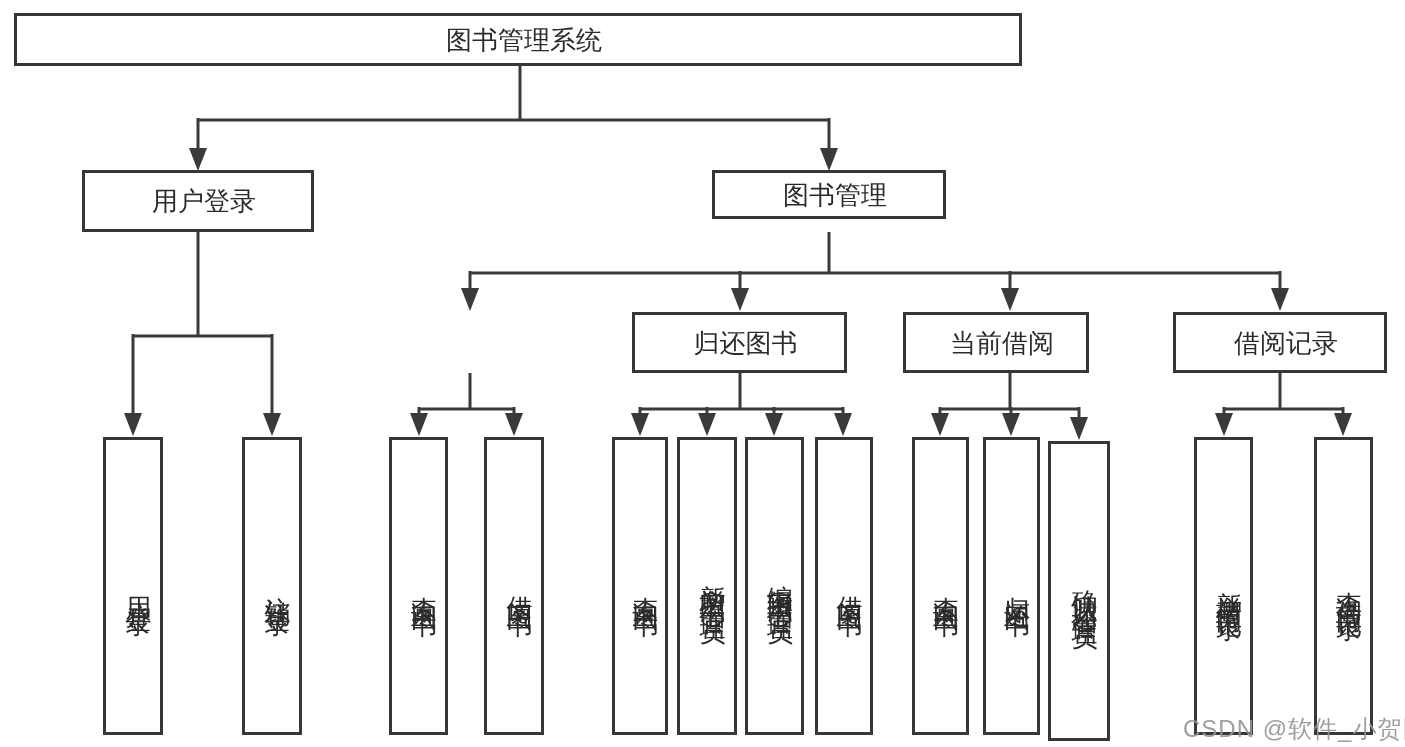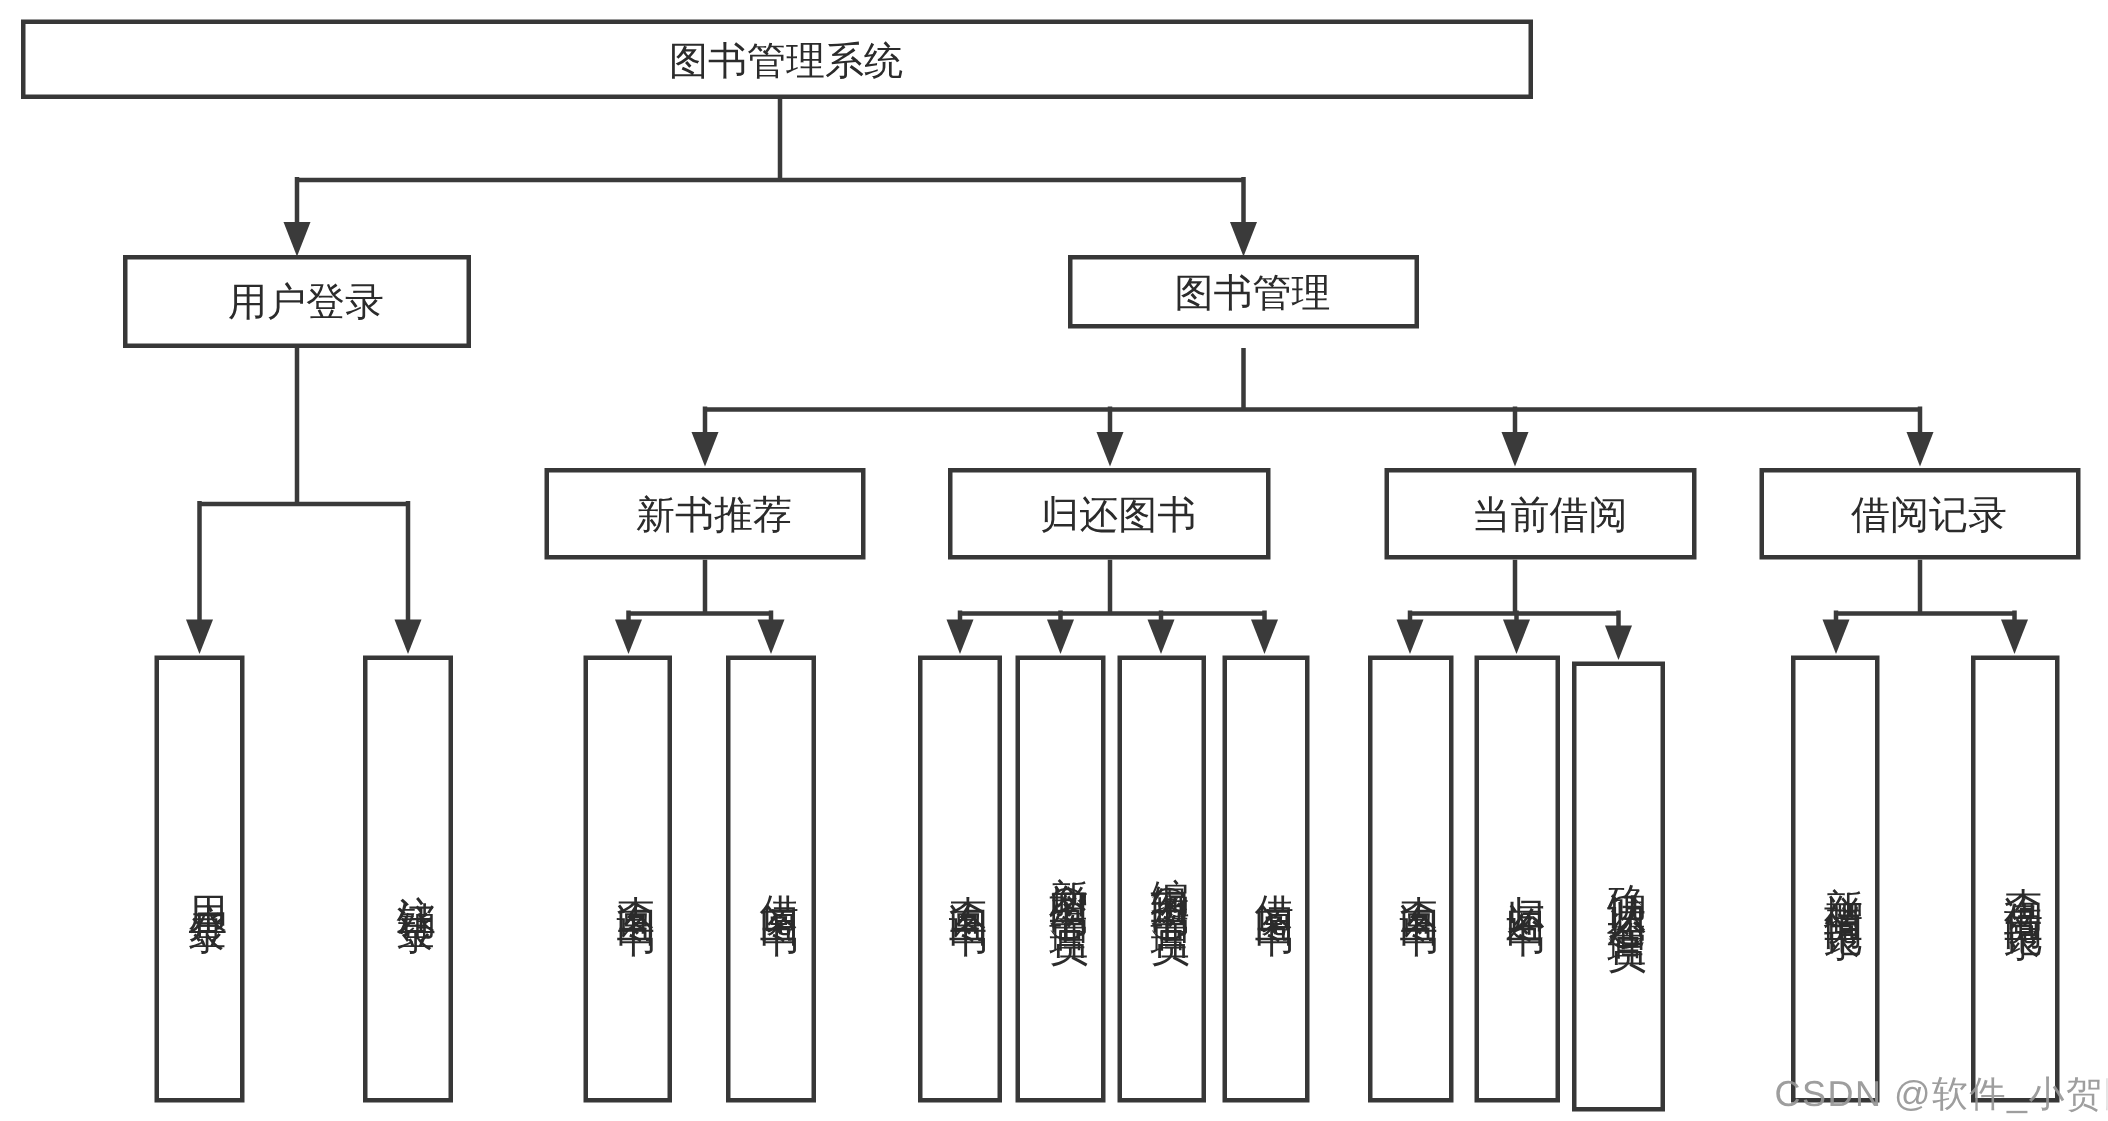--- a/index.html
+++ b/index.html
@@ -93,27 +93,24 @@
     <span class="lbl">图书管理系统</span>
   </div>
 
   <div class="box" style="left:82px;top:170px;width:232px;height:62px">
     <span class="lbl">用户登录</span>
   </div>
   <div class="box" style="left:712px;top:170px;width:234px;height:49px">
     <span class="lbl">图书管理</span>
   </div>
 
-  <div class="box" style="left:363px;top:312px;width:214px;height:61px">
-    <span class="lbl">新书推荐</span>
-  </div>
   <div class="box" style="left:632px;top:312px;width:215px;height:61px">
     <span class="lbl">归还图书</span>
   </div>
-  <div class="box" style="left:923px;top:312px;width:208px;height:61px">
+  <div class="box" style="left:903px;top:312px;width:186px;height:61px">
     <span class="lbl">当前借阅</span>
   </div>
   <div class="box" style="left:1173px;top:312px;width:214px;height:61px">
     <span class="lbl">借阅记录</span>
   </div>
 
   <div class="box v" style="left:103px;top:437px;width:60px;height:298px">
     <span class="lbl">用户登录</span>
   </div>
   <div class="box v" style="left:242px;top:437px;width:60px;height:298px">

